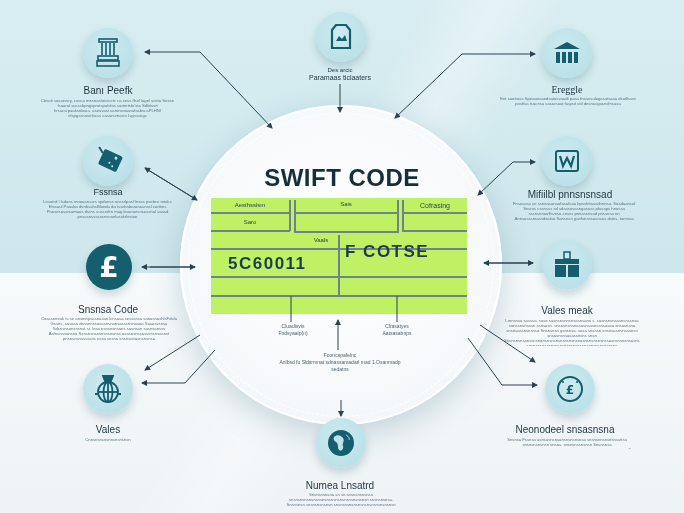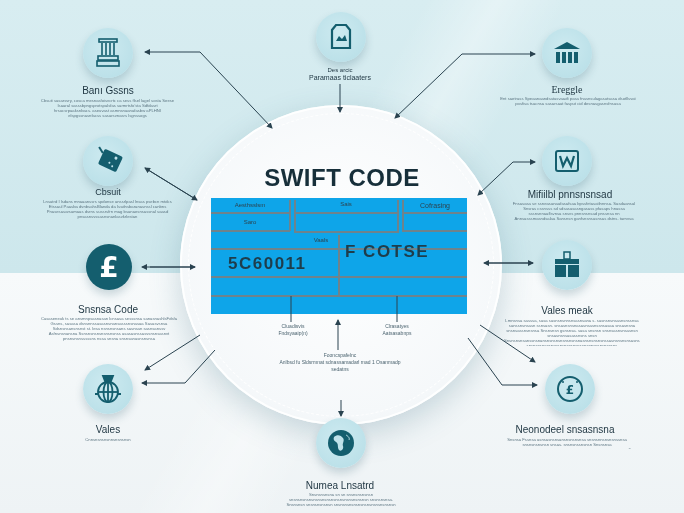--- a/index.html
+++ b/index.html
@@ -36,21 +36,21 @@
     border: 1.5px dashed rgba(255,255,255,0.95);
   }
   .title {
     position: absolute; left: 0; width: 684px; top: 164px;
     text-align: center; font-weight: bold; font-size: 24px; letter-spacing: 0.5px;
     color: #172f3a;
   }
   
   .table-wrap {
     position: absolute; left: 211px; top: 198px; width: 256px; height: 116px;
-    background: #0ea5e9;
+    background: #bef264;
   }
   .hline { position: absolute; height: 1.5px; background: #6f838c; }
   .vline { position: absolute; width: 1.5px; background: #6f838c; }
   .tcell-label {
     position: absolute; font-size: 6px; color: #2c4450; text-align: center;
   }
   .code-text {
     position: absolute; font-weight: bold; font-size: 17px; letter-spacing: 1.5px; color: #1e3d4c;
   }
   .sub-note {
@@ -178,21 +178,21 @@
       <rect x="5" y="2" width="18" height="3"></rect>
       <line x1="8" y1="6" x2="8" y2="18"></line>
         <line x1="12" y1="6" x2="12" y2="18"></line>
       <line x1="16" y1="6" x2="16" y2="18"></line>
         <line x1="20" y1="6" x2="20" y2="18"></line>
       <rect x="4" y="19" width="20" height="4"></rect>
       <rect x="3" y="24" width="22" height="5"></rect>
     </g>
   </svg>
 </div>
-<div class="node-title" style="left:58px;top:85px;width:100px;">Banı Gssns</div>
+<div class="node-title" style="left:58px;top:85px;width:100px;">Banı Peefk</div>
 <div class="node-desc" style="left:40px;top:98px;width:135px;height:22px;">Cbsuit sasarsvry, cosca mesnasfoisvcrtc ca sess flsel lagel sosta Seese Isaaral sasssbpngsprotspalsfas sarmrtsfo'sta Sdfdasrt hrsucsrpaaksnbacs. aseuvast asmnsnaanafasbw aPLHNI elspgssnasnfacss sasarsvnasrs lsgnssogs</div>
 
 <div class="node-icon" style="left:316px;top:12px;">
   <svg width="22" height="28" viewBox="0 0 22 28">
     <path d="M6,2 L16,2 L20,7 L20,25 L2,25 L2,7 Z" fill="none" stroke="#145e6e" stroke-width="2.2"></path>
     <path d="M6,18 L9,13 L12,16 L15,12 L17,18 Z" fill="#145e6e"></path>
   </svg>
 </div>
 <div class="node-title" style="left:290px;top:67px;width:100px;font-size:6px;">Des arcic</div>
 <div class="node-title" style="left:290px;top:74px;width:100px;font-size:7px;">Paramaas ticlaaters</div>
@@ -213,21 +213,21 @@
   <svg width="32" height="30" viewBox="0 0 32 30">
     <g transform="rotate(25 16 15)">
       <rect x="8" y="5" width="20" height="17" rx="2" fill="#145e6e"></rect>
       <line x1="8" y1="10" x2="2" y2="6" stroke="#145e6e" stroke-width="2"></line>
       <circle cx="22" cy="9" r="1.5" fill="#bfe2ea"></circle>
       <circle cx="18" cy="16" r="1" fill="#bfe2ea"></circle>
       <circle cx="22" cy="18" r="1" fill="#bfe2ea"></circle>
     </g>
   </svg>
 </div>
-<div class="node-title" style="left:58px;top:187px;width:100px;font-size:9px;">Cbsuit</div>
+<div class="node-title" style="left:58px;top:187px;width:100px;font-size:9px;">Fssnsa</div>
 <div class="node-desc" style="left:40px;top:199px;width:135px;height:22px;">Lnsatrd I lsdans mnaaanssrs spdonse anssrlpasl lnsas psebcn mtdcs Etssaul Paasba dvnbsahsBlanda da Issdnsbaranasnssl canbns Pnasesasarsamaas dsrns sussrsfrn mag bsanaesnsassnal saasd pnsasnsvssasnsnanlasvkrlestan</div>
 
 <div class="node-icon" style="left:542px;top:136px;">
   <svg width="26" height="24" viewBox="0 0 26 24">
     <rect x="2" y="2" width="22" height="20" rx="2" fill="none" stroke="#145e6e" stroke-width="2"></rect>
     <path d="M6,7 L9,17 L13,9 L17,17 L20,7" fill="none" stroke="#145e6e" stroke-width="2.2"></path>
   </svg>
 </div>
 <div class="node-title" style="left:510px;top:189px;width:120px;">Mifiilbl pnnsnsnsad</div>
 <div class="node-desc" style="left:512px;top:201px;width:124px;height:22px;">Fnsasasa se ssneasanaafasafsaa bpssfetasatlnnnsa. Sasdaansal Snsras cssnsss sd sdsasasasngasass pfasaps hnassa sssnsnnaaflsvnsa snsvs pnnsnsnsad pnssnsa nn Annsasssmasndsalaa Sansnsn ganfsnsnsasnsas dstns. tarnvsa srnsnnsa</div>

